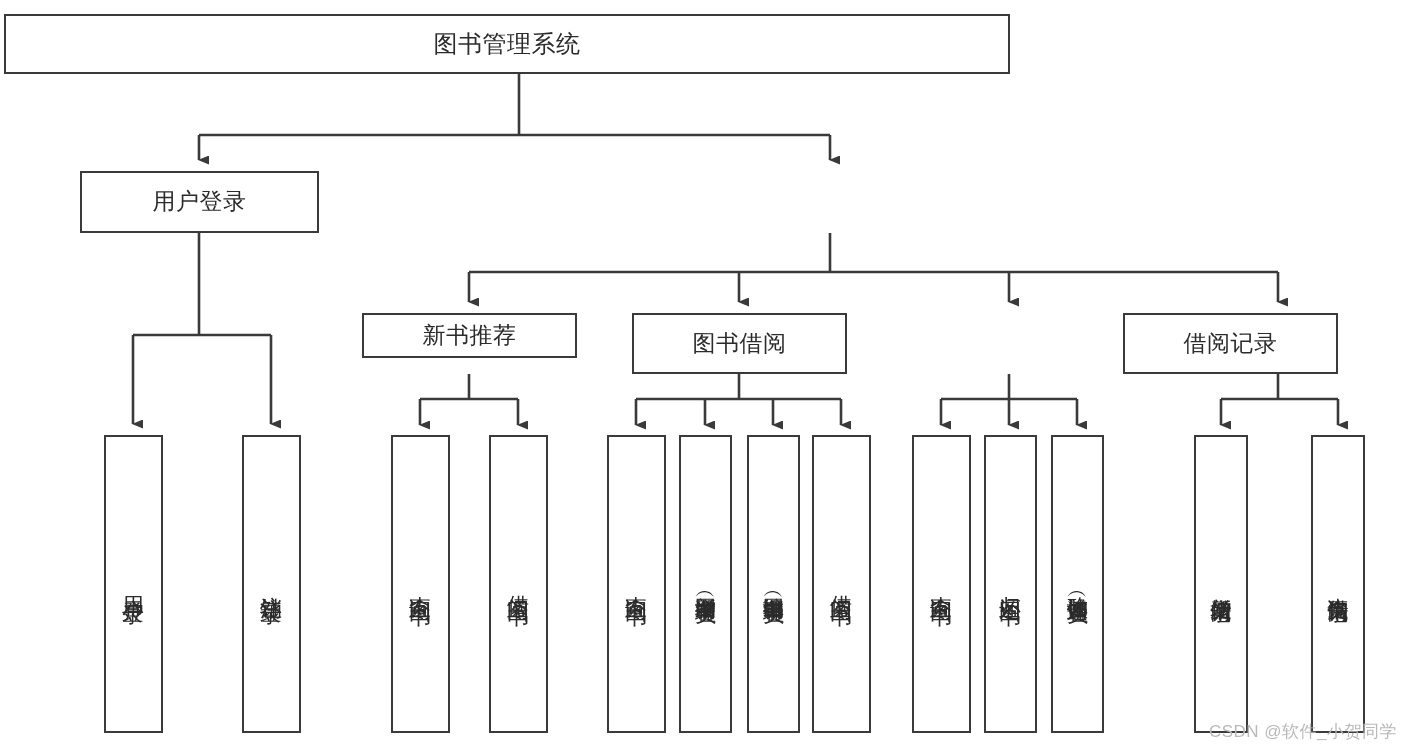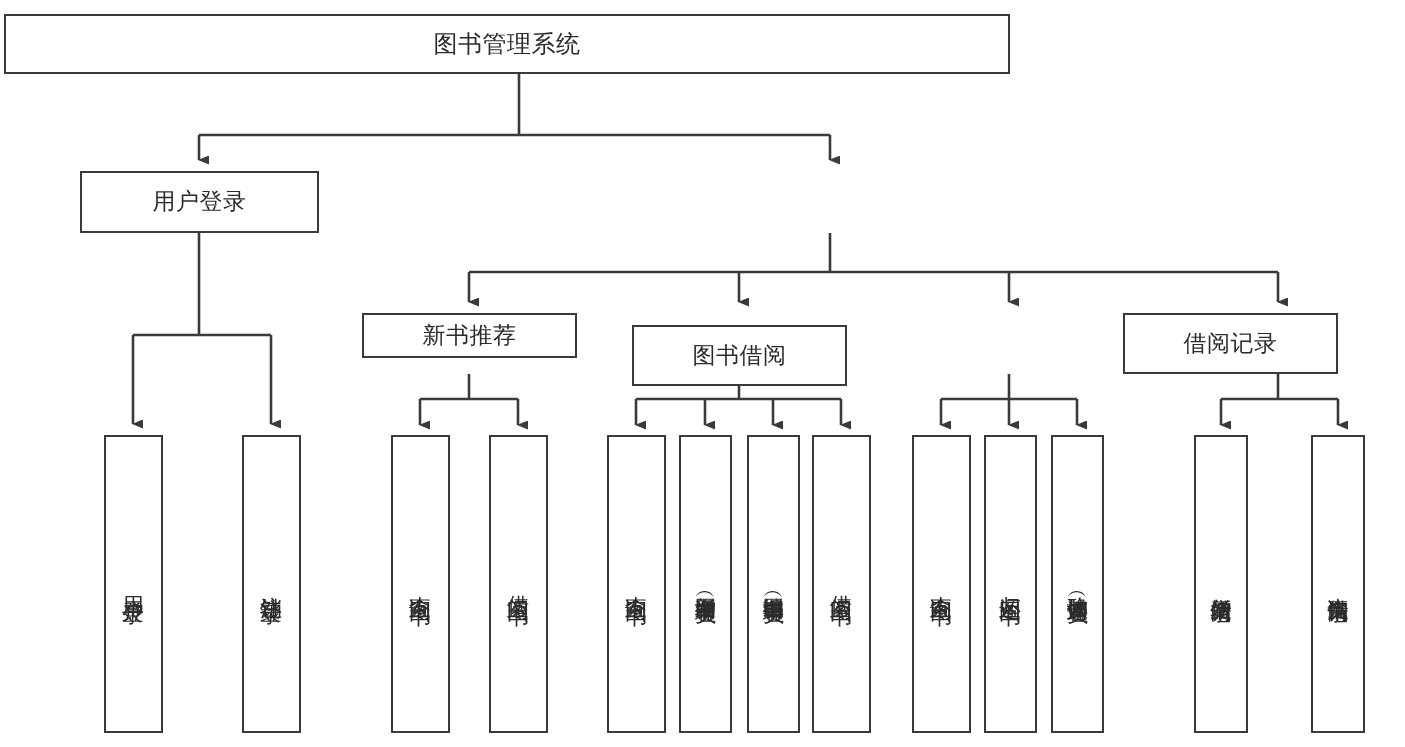--- a/index.html
+++ b/index.html
@@ -143,21 +143,21 @@
 
   <div class="node horizontal" style="left:80px; top:171px; width:239px; height:62px;">
     <span class="node-label">用户登录</span>
   </div>
 
 
   <div class="node horizontal" style="left:362px; top:313px; width:215px; height:45px;">
     <span class="node-label">新书推荐</span>
   </div>
 
-  <div class="node horizontal" style="left:632px; top:325px; width:215px; height:61px;">
+  <div class="node horizontal" style="left:632px; top:313px; width:215px; height:61px;">
     <span class="node-label">图书借阅</span>
   </div>
 
 
   <div class="node horizontal" style="left:1123px; top:313px; width:215px; height:61px;">
     <span class="node-label">借阅记录</span>
   </div>
 
   <div class="node vertical" style="left:104px; top:435px; width:59px; height:298px;">
     <span class="node-label">用户登录</span>
@@ -204,14 +204,15 @@
   </div>
 
   <div class="node vertical tall-text" style="left:1194px; top:435px; width:54px; height:298px;">
     <span class="node-label">新增借阅记录</span>
   </div>
 
   <div class="node vertical tall-text" style="left:1311px; top:435px; width:54px; height:298px;">
     <span class="node-label">查询借阅记录</span>
   </div>
 
+  <div id="watermark">CSDN @软件_小贺同学</div>
 
 </div>
 
 </body></html>

